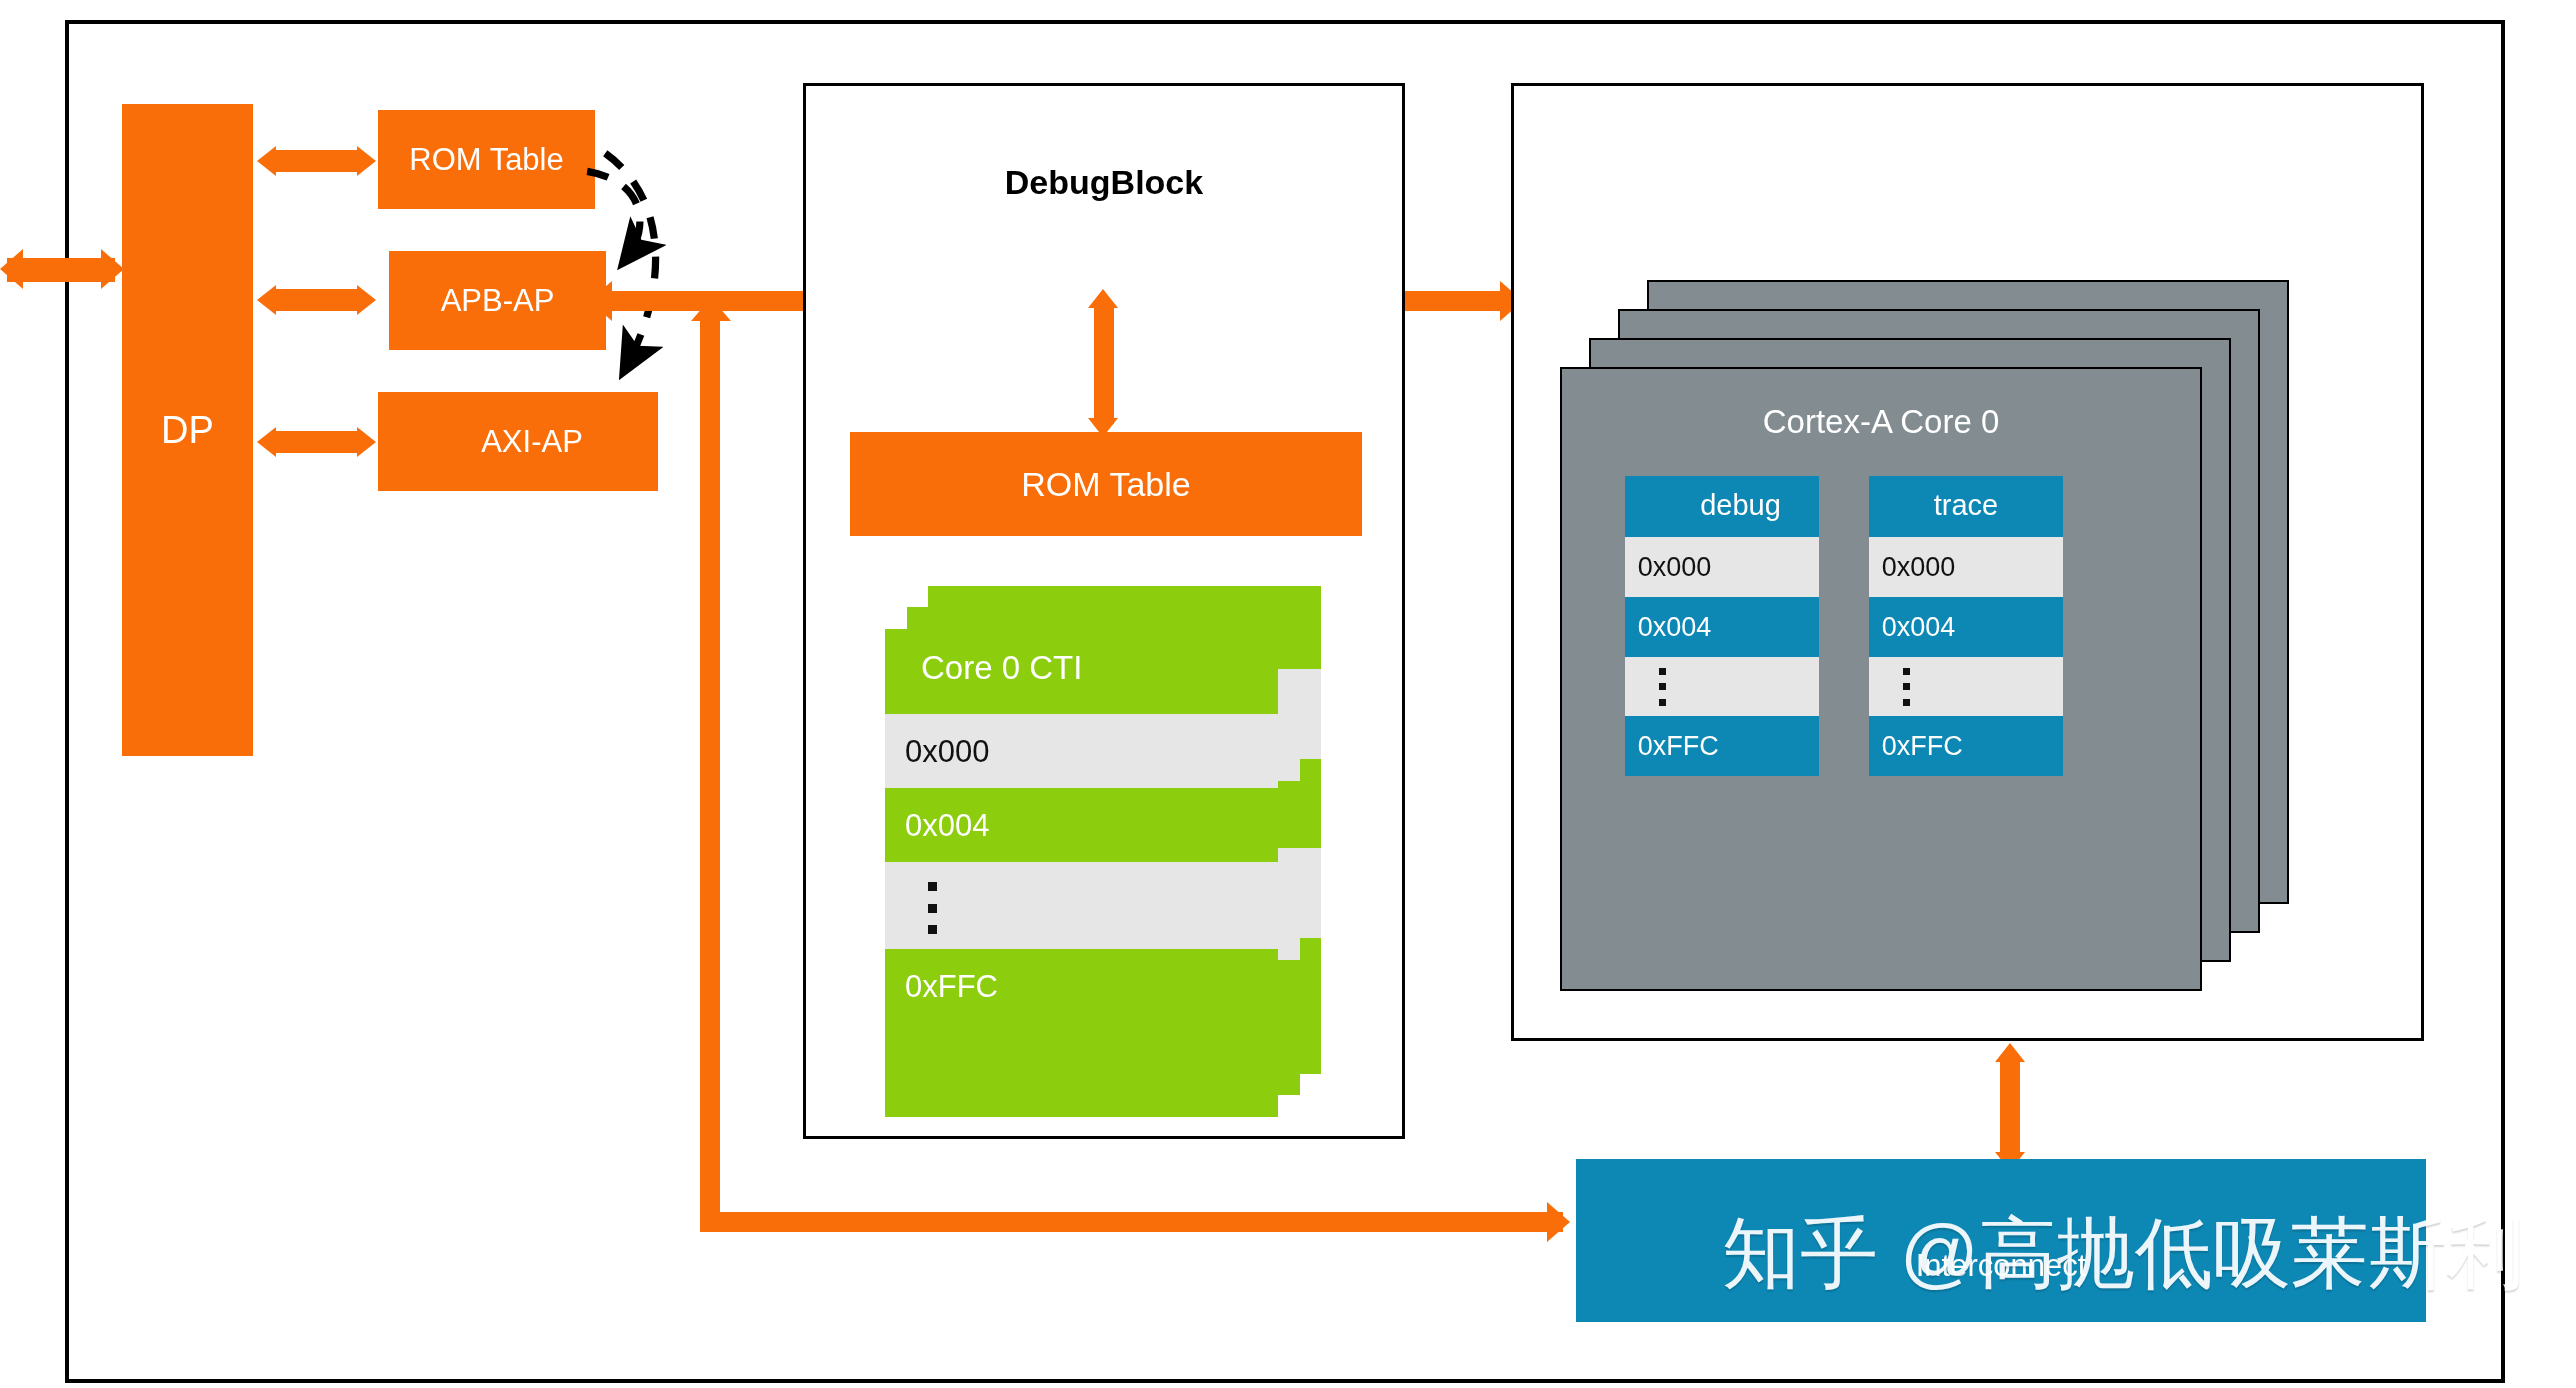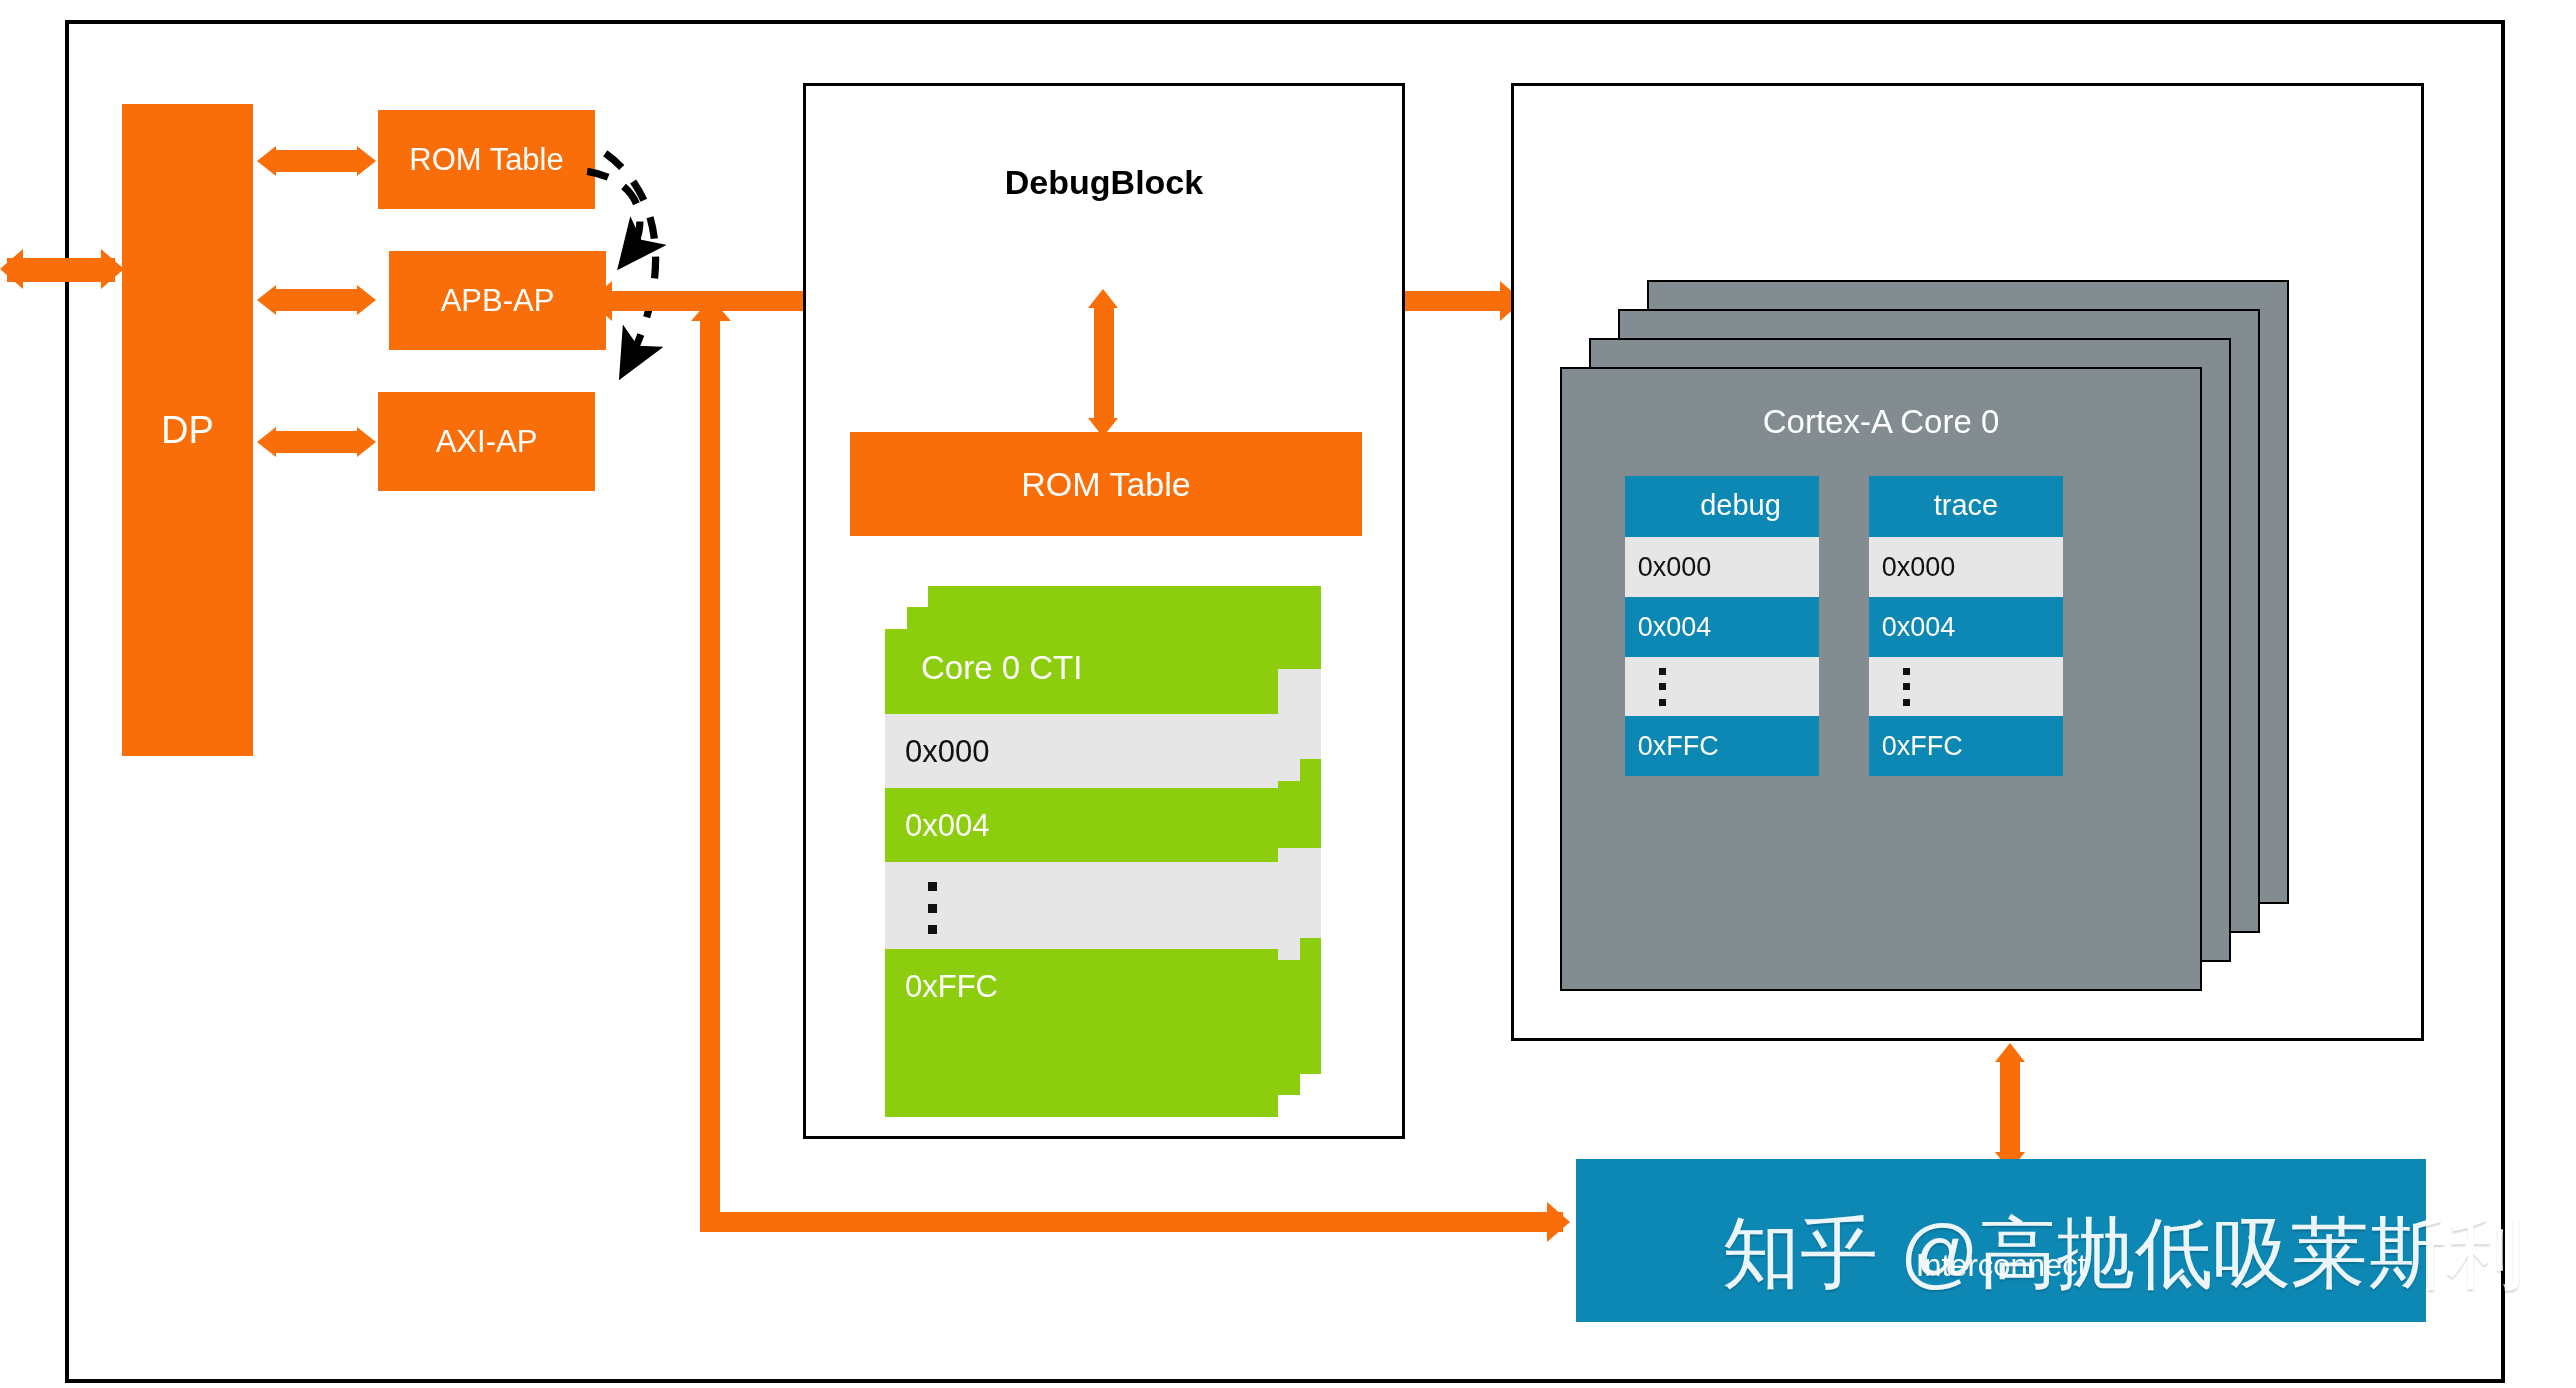--- a/index.html
+++ b/index.html
@@ -83,21 +83,21 @@
   <div class="abs head head-r-s" style="left:357px;top:427px;"></div>
 
   <div class="abs obox" style="left:378px;top:110px;width:217px;height:99px;font-size:31px;">
     <span>ROM Table</span>
   </div>
 
   <div class="abs obox" style="left:389px;top:251px;width:217px;height:99px;font-size:31px;">
     <span>APB-AP</span>
   </div>
 
-  <div class="abs obox" style="left:378px;top:392px;width:217px;height:99px;font-size:31px;">
+  <div class="abs obox" style="left:378px;top:392px;width:252px;height:99px;font-size:31px;padding-left:28px;">
     <span>AXI-AP</span>
   </div>
 
   <div class="abs vdots-o" style="left:302px;top:542px;"></div>
 
   <svg class="abs" style="left:569px;top:99px;width:163px;height:362px;overflow:visible;" viewBox="0 0 180 400" width="163" height="362">
     <defs>
       <marker id="dashhead" markerWidth="7" markerHeight="7" refX="5.2" refY="3.2" orient="auto">
         <path d="M0,0 L7,3.2 L0,6.4 L1.6,3.2 z" fill="#000"></path>
       </marker>

